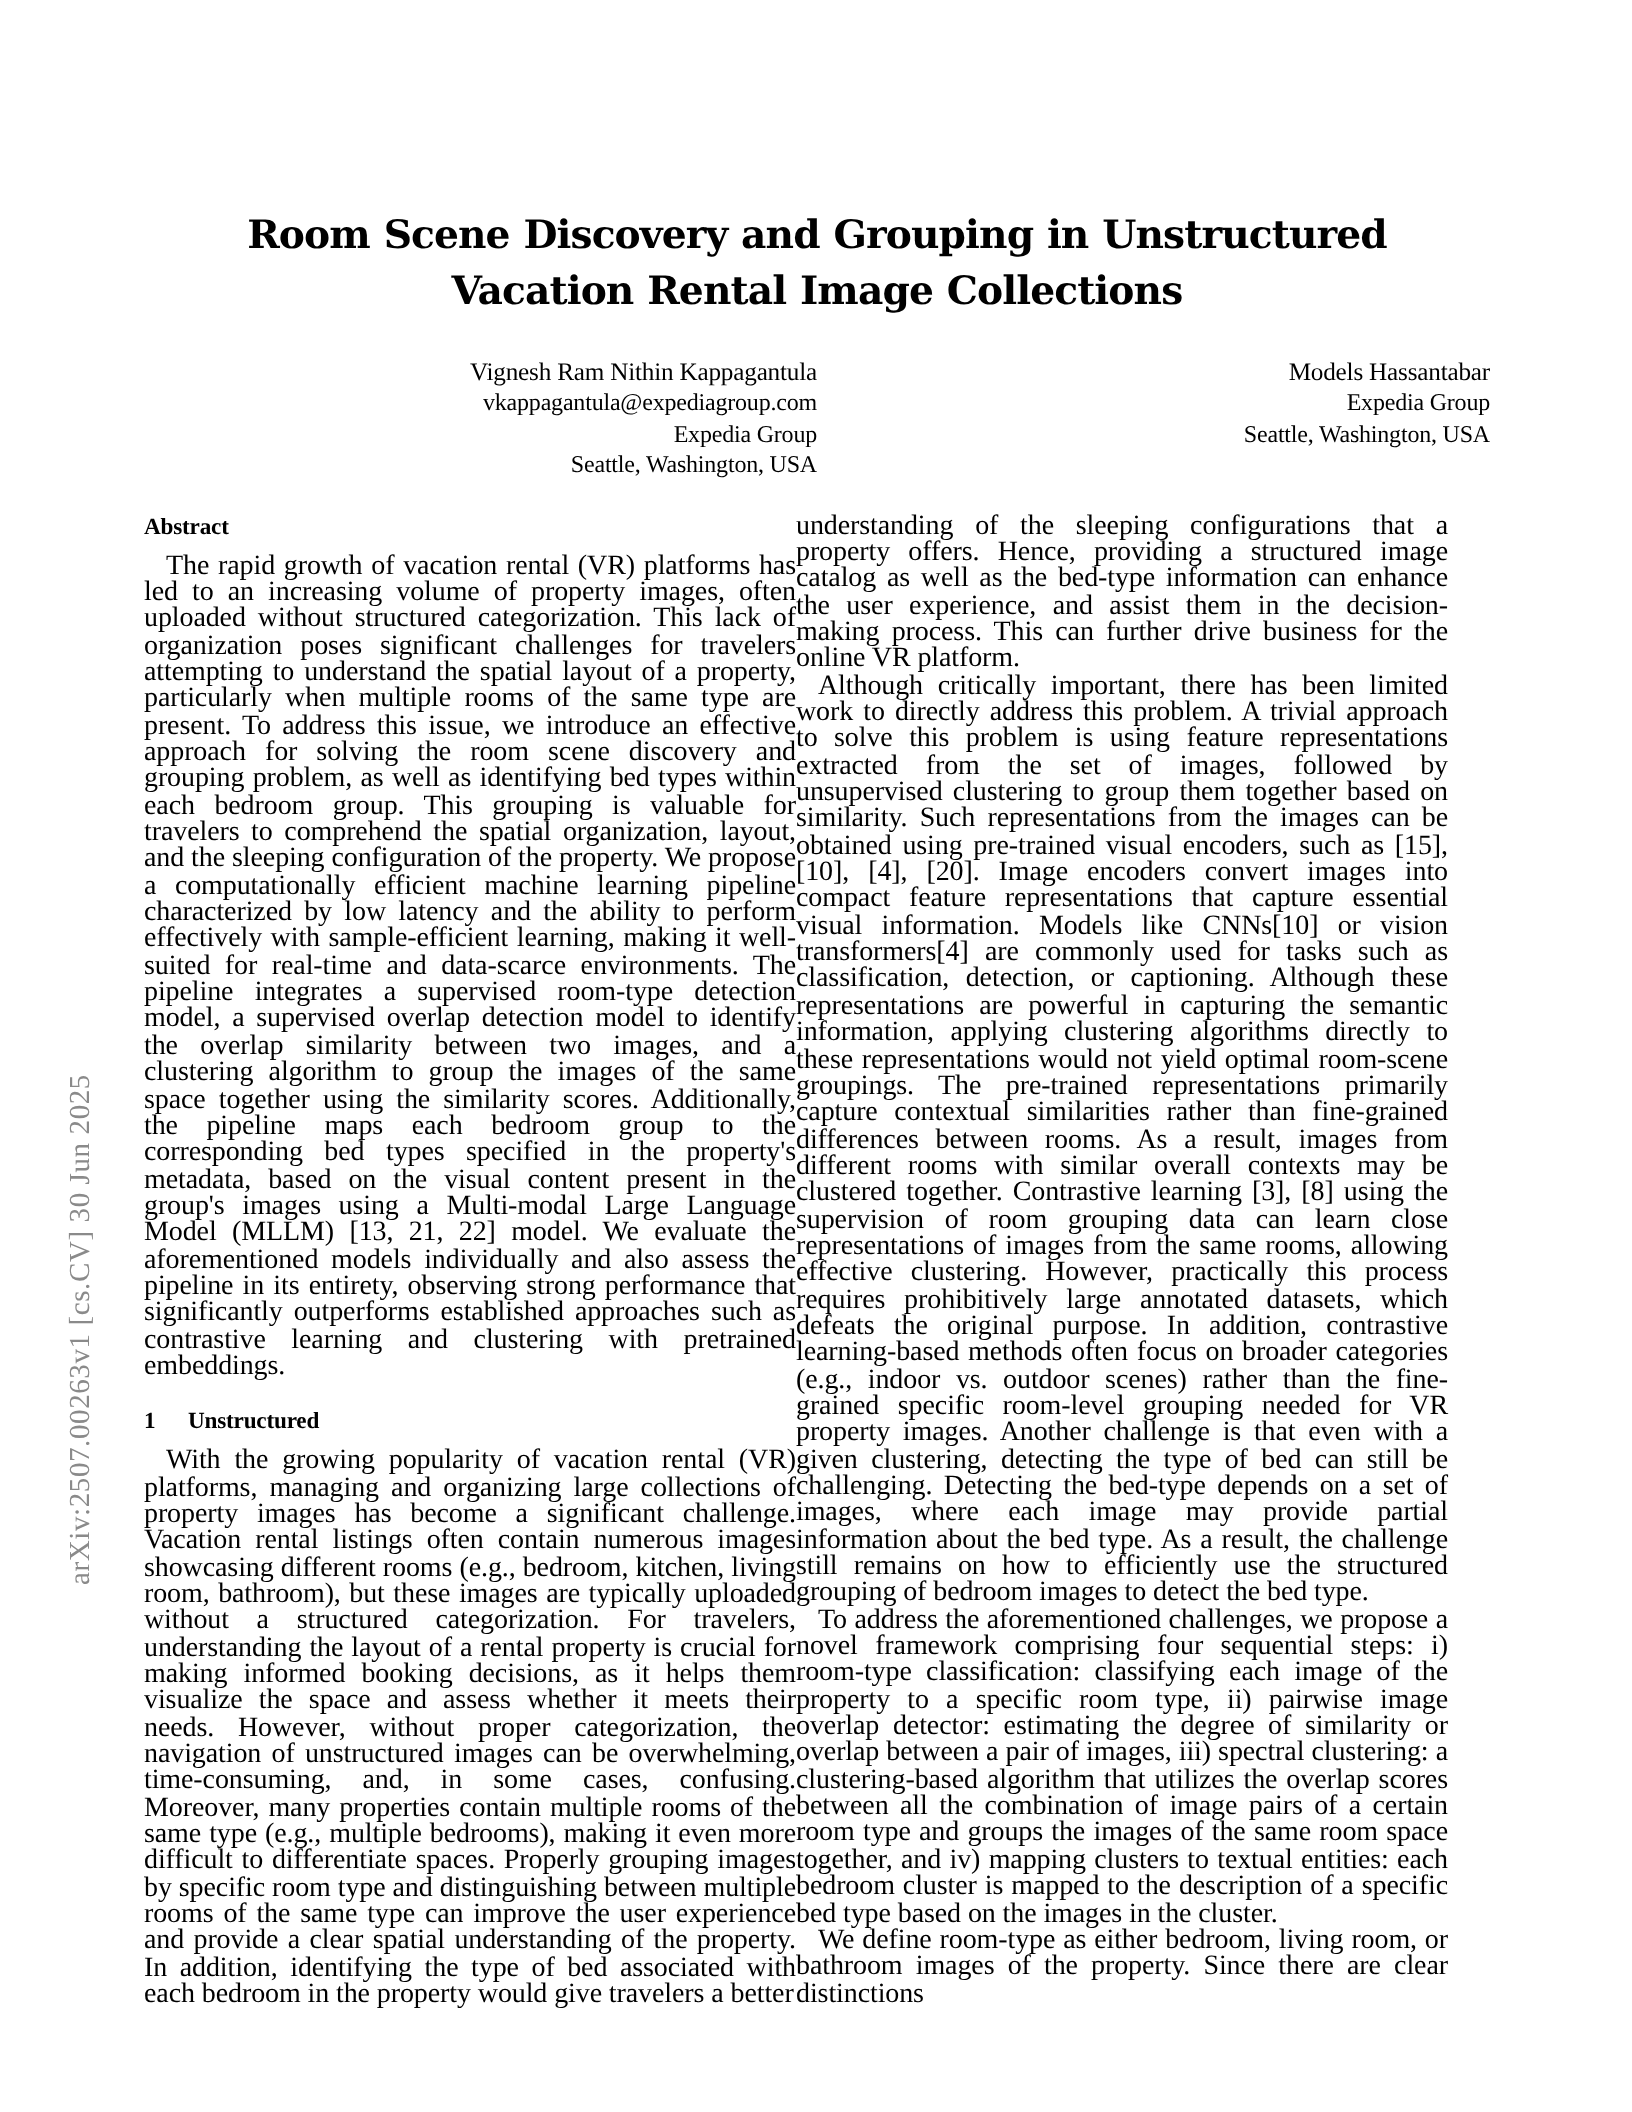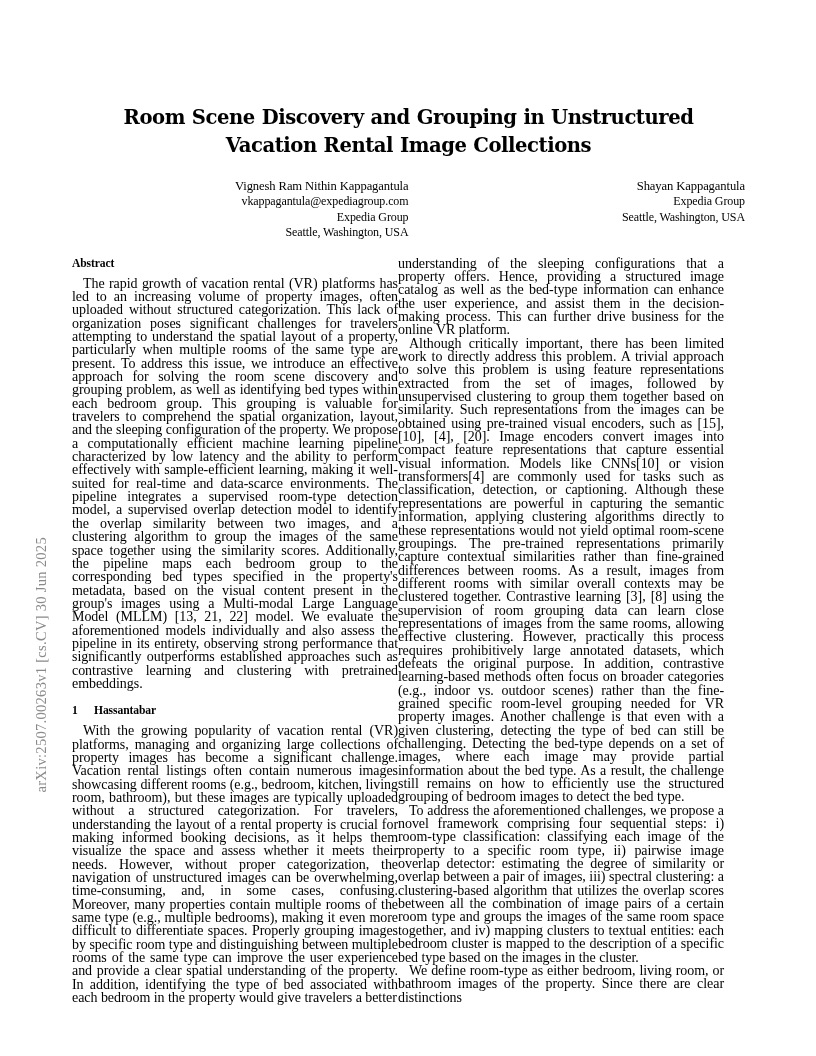--- a/index.html
+++ b/index.html
@@ -136,34 +136,34 @@
   </div>
 
   <div id="authors">
     <div class="author-col">
       <div class="author-name">Vignesh Ram Nithin Kappagantula</div>
       <div class="author-line">vkappagantula@expediagroup.com</div>
       <div class="author-line">Expedia Group</div>
       <div class="author-line">Seattle, Washington, USA</div>
     </div>
     <div class="author-col">
-      <div class="author-name">Shayan Kappagantula</div>
+      <div class="author-name">Models Hassantabar</div>
       <div class="author-line">Expedia Group</div>
       <div class="author-line">Seattle, Washington, USA</div>
     </div>
   </div>
 
   <div id="columns">
 
     <div class="col col-left">
       <h2 class="sec-heading">Abstract</h2>
       <p class="para indent">The rapid growth of vacation rental (VR) platforms has led to an increasing volume of property images, often uploaded without structured categorization. This lack of organization poses significant challenges for travelers attempting to understand the spatial layout of a property, particularly when multiple rooms of the same type are present. To address this issue, we introduce an effective approach for solving the room scene discovery and grouping problem, as well as identifying bed types within each bedroom group. This grouping is valuable for travelers to comprehend the spatial organization, layout, and the sleeping configuration of the property. We propose a computationally efficient machine learning pipeline characterized by low latency and the ability to perform effectively with sample-efficient learning, making it well-suited for real-time and data-scarce environments. The pipeline integrates a supervised room-type detection model, a supervised overlap detection model to identify the overlap similarity between two images, and a clustering algorithm to group the images of the same space together using the similarity scores. Additionally, the pipeline maps each bedroom group to the corresponding bed types specified in the property's metadata, based on the visual content present in the group's images using a Multi-modal Large Language Model (MLLM) [13, 21, 22] model. We evaluate the aforementioned models individually and also assess the pipeline in its entirety, observing strong performance that significantly outperforms established approaches such as contrastive learning and clustering with pretrained embeddings.</p>
 
       <h2 class="sec-heading numbered">
-        <span class="sec-num">1</span><span>Hassantabar</span>
+        <span class="sec-num">1</span><span>Unstructured</span>
       </h2>
       <p class="para indent">With the growing popularity of vacation rental (VR) platforms, managing and organizing large collections of property images has become a significant challenge. Vacation rental listings often contain numerous images showcasing different rooms (e.g., bedroom, kitchen, living room, bathroom), but these images are typically uploaded without a structured categorization. For travelers, understanding the layout of a rental property is crucial for making informed booking decisions, as it helps them visualize the space and assess whether it meets their needs. However, without proper categorization, the navigation of unstructured images can be overwhelming, time-consuming, and, in some cases, confusing. Moreover, many properties contain multiple rooms of the same type (e.g., multiple bedrooms), making it even more difficult to differentiate spaces. Properly grouping images by specific room type and distinguishing between multiple rooms of the same type can improve the user experience and provide a clear spatial understanding of the property. In addition, identifying the type of bed associated with each bedroom in the property would give travelers a better</p>
     </div>
 
     <div class="col col-right">
       <p class="para">understanding of the sleeping configurations that a property offers. Hence, providing a structured image catalog as well as the bed-type information can enhance the user experience, and assist them in the decision-making process. This can further drive business for the online VR platform.</p>
       <p class="para indent">Although critically important, there has been limited work to directly address this problem. A trivial approach to solve this problem is using feature representations extracted from the set of images, followed by unsupervised clustering to group them together based on similarity. Such representations from the images can be obtained using pre-trained visual encoders, such as [15], [10], [4], [20]. Image encoders convert images into compact feature representations that capture essential visual information. Models like CNNs[10] or vision transformers[4] are commonly used for tasks such as classification, detection, or captioning. Although these representations are powerful in capturing the semantic information, applying clustering algorithms directly to these representations would not yield optimal room-scene groupings. The pre-trained representations primarily capture contextual similarities rather than fine-grained differences between rooms. As a result, images from different rooms with similar overall contexts may be clustered together. Contrastive learning [3], [8] using the supervision of room grouping data can learn close representations of images from the same rooms, allowing effective clustering. However, practically this process requires prohibitively large annotated datasets, which defeats the original purpose. In addition, contrastive learning-based methods often focus on broader categories (e.g., indoor vs. outdoor scenes) rather than the fine-grained specific room-level grouping needed for VR property images. Another challenge is that even with a given clustering, detecting the type of bed can still be challenging. Detecting the bed-type depends on a set of images, where each image may provide partial information about the bed type. As a result, the challenge still remains on how to efficiently use the structured grouping of bedroom images to detect the bed type.</p>
       <p class="para indent">To address the aforementioned challenges, we propose a novel framework comprising four sequential steps: i) room-type classification: classifying each image of the property to a specific room type, ii) pairwise image overlap detector: estimating the degree of similarity or overlap between a pair of images, iii) spectral clustering: a clustering-based algorithm that utilizes the overlap scores between all the combination of image pairs of a certain room type and groups the images of the same room space together, and iv) mapping clusters to textual entities: each bedroom cluster is mapped to the description of a specific bed type based on the images in the cluster.</p>
       <p class="para indent">We define room-type as either bedroom, living room, or bathroom images of the property. Since there are clear distinctions</p>
     </div>

